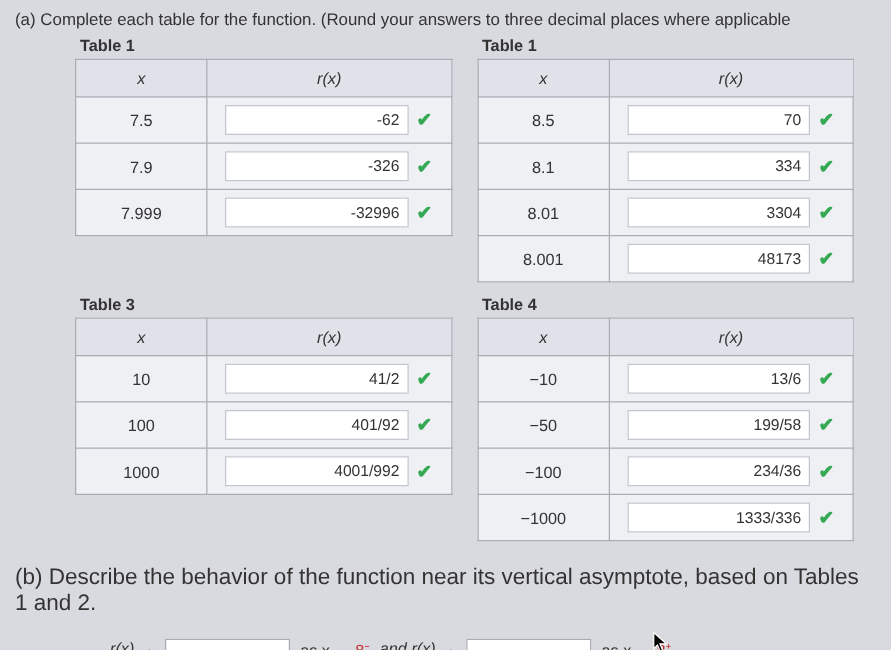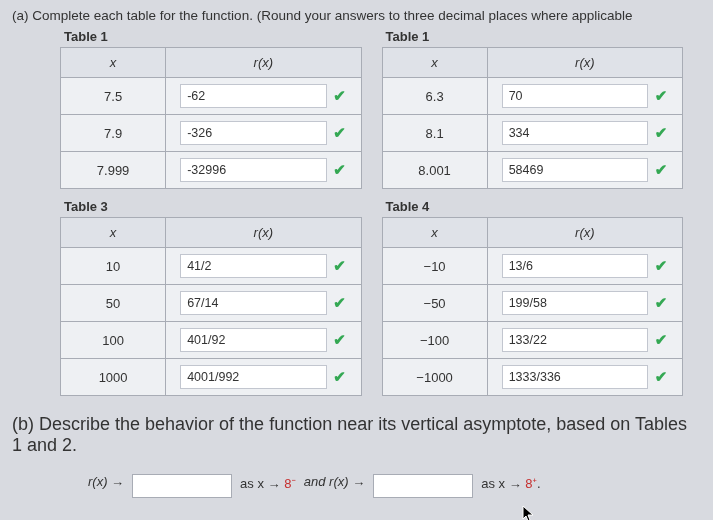--- a/index.html
+++ b/index.html
@@ -52,21 +52,21 @@
       align-items: center;
       justify-content: space-between;
       gap: 6px;
       padding: 0 4px;
     }
     .answer-box {
       flex: 1;
       background: #fff;
       border: 1px solid #c2c6cf;
       padding: 4px 6px;
-      text-align: left;
+      text-align: right;
       font-size: 12.5px;
       min-height: 22px;
     }
     .check {
       color: #34a853;
       font-weight: bold;
       font-size: 15px;
       width: 14px;
     }
     .part-b {
@@ -142,42 +142,51 @@
 
   <div class="table-section">
     <div class="table-title">Table 1</div>
     <table>
       <tbody>
           <tr>
         <th class="xcol">x</th>
         <th class="rcol">r(x)</th>
       </tr>
       <tr>
-        <td>6.3</td>
+        <td>8.5</td>
         <td class="rcol">
               <div class="answer-cell">
                 <div class="answer-box">70</div>
                 <span class="check">✔</span>
               </div>
             </td>
       </tr>
       <tr>
         <td>8.1</td>
         <td class="rcol">
               <div class="answer-cell">
                 <div class="answer-box">334</div>
                 <span class="check">✔</span>
               </div>
             </td>
       </tr>
       <tr>
+        <td>8.01</td>
+        <td class="rcol">
+              <div class="answer-cell">
+                <div class="answer-box">3304</div>
+                <span class="check">✔</span>
+              </div>
+            </td>
+      </tr>
+      <tr>
         <td>8.001</td>
         <td class="rcol">
               <div class="answer-cell">
-                <div class="answer-box">58469</div>
+                <div class="answer-box">48173</div>
                 <span class="check">✔</span>
               </div>
             </td>
       </tr>
     </tbody>
       </table>
   </div>
 
   <div class="table-section">
     <div class="table-title">Table 3</div>
@@ -190,29 +199,20 @@
       <tr>
         <td>10</td>
         <td class="rcol">
               <div class="answer-cell">
                 <div class="answer-box">41/2</div>
                 <span class="check">✔</span>
               </div>
             </td>
       </tr>
       <tr>
-        <td>50</td>
-        <td class="rcol">
-              <div class="answer-cell">
-                <div class="answer-box">67/14</div>
-                <span class="check">✔</span>
-              </div>
-            </td>
-      </tr>
-      <tr>
         <td>100</td>
         <td class="rcol">
               <div class="answer-cell">
                 <div class="answer-box">401/92</div>
                 <span class="check">✔</span>
               </div>
             </td>
       </tr>
       <tr>
         <td>1000</td>
@@ -250,21 +250,21 @@
               <div class="answer-cell">
                 <div class="answer-box">199/58</div>
                 <span class="check">✔</span>
               </div>
             </td>
       </tr>
       <tr>
         <td>−100</td>
         <td class="rcol">
               <div class="answer-cell">
-                <div class="answer-box">133/22</div>
+                <div class="answer-box">234/36</div>
                 <span class="check">✔</span>
               </div>
             </td>
       </tr>
       <tr>
         <td>−1000</td>
         <td class="rcol">
               <div class="answer-cell">
                 <div class="answer-box">1333/336</div>
                 <span class="check">✔</span>

